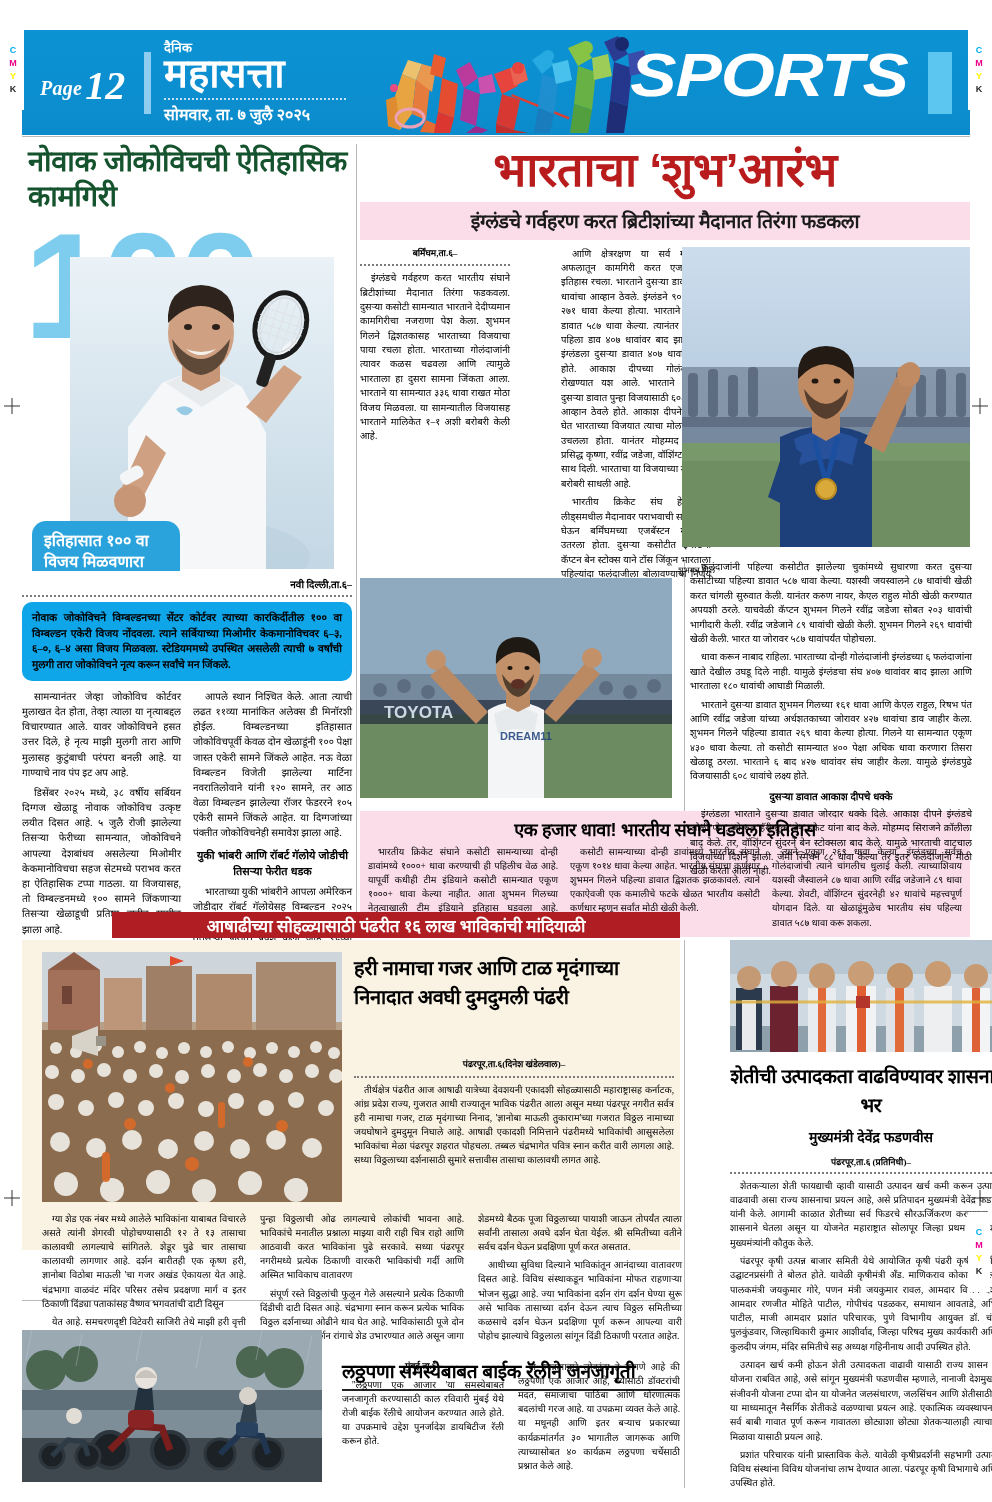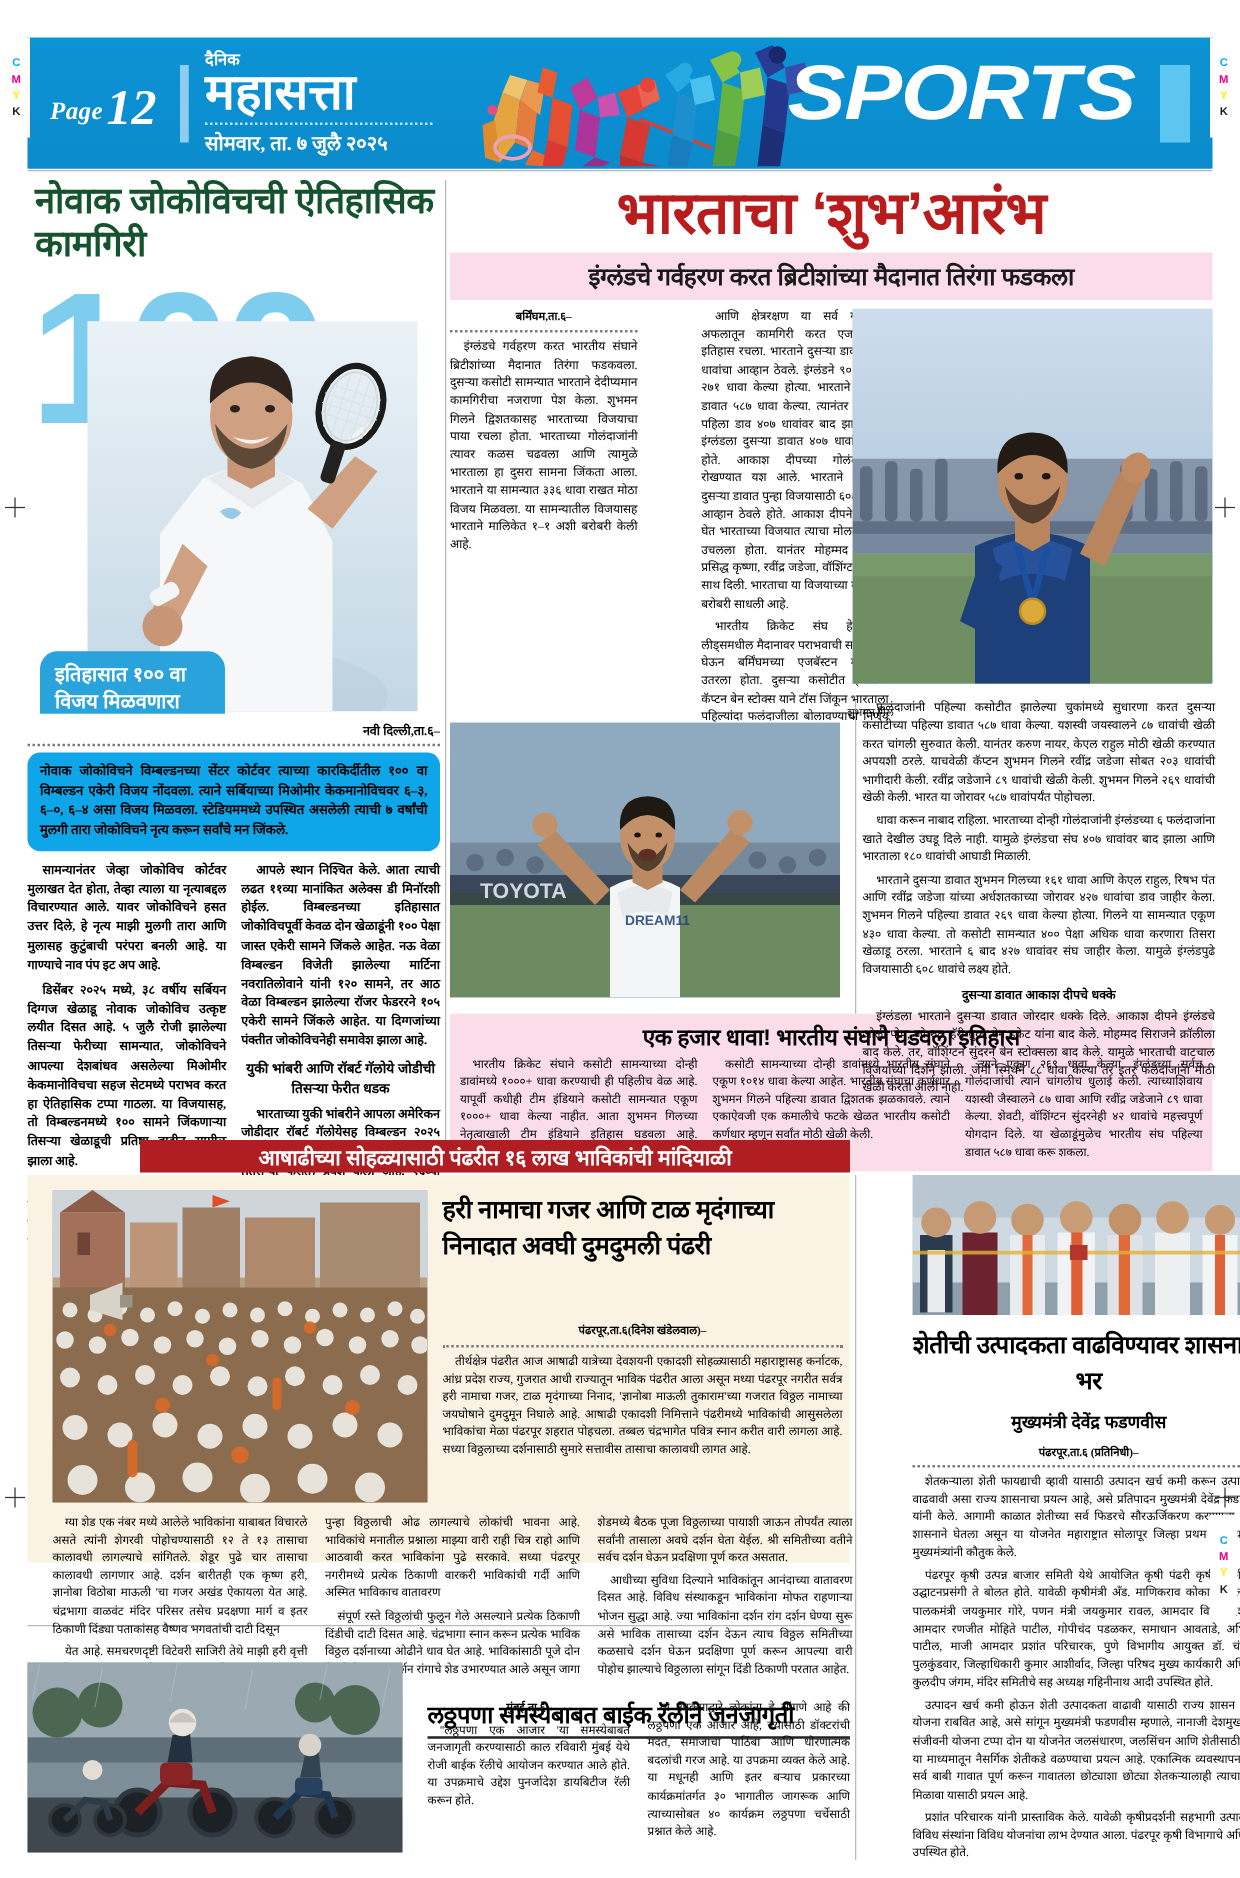--- a/index.html
+++ b/index.html
@@ -121,21 +121,21 @@
 
   .dj-summary {
     background: #0ea5e9; border-radius: 10px; padding: 8px 10px;
     font-size: 10.5px; line-height: 1.5; text-align: justify; font-weight: bold;
   }
   .twocol {
     column-count: 2; column-gap: 12px; column-rule: 0;
     font-size: 10px; line-height: 1.52; text-align: justify;
     margin-top: 8px;
   }
-  .twocol p { margin-bottom: 5px; text-indent: 12px; font-weight: bold; }
+  .twocol p { margin-bottom: 5px; text-indent: 12px; }
   .sub-hd {
     font-family: "Liberation Sans", sans-serif; font-weight: bold;
     font-size: 11px; text-align: center; margin: 6px 0 4px;
     break-inside: avoid;
   }
 
   
   .lead-center {
     position: absolute; left: 360px; top: 144px; width: 610px;
   }

